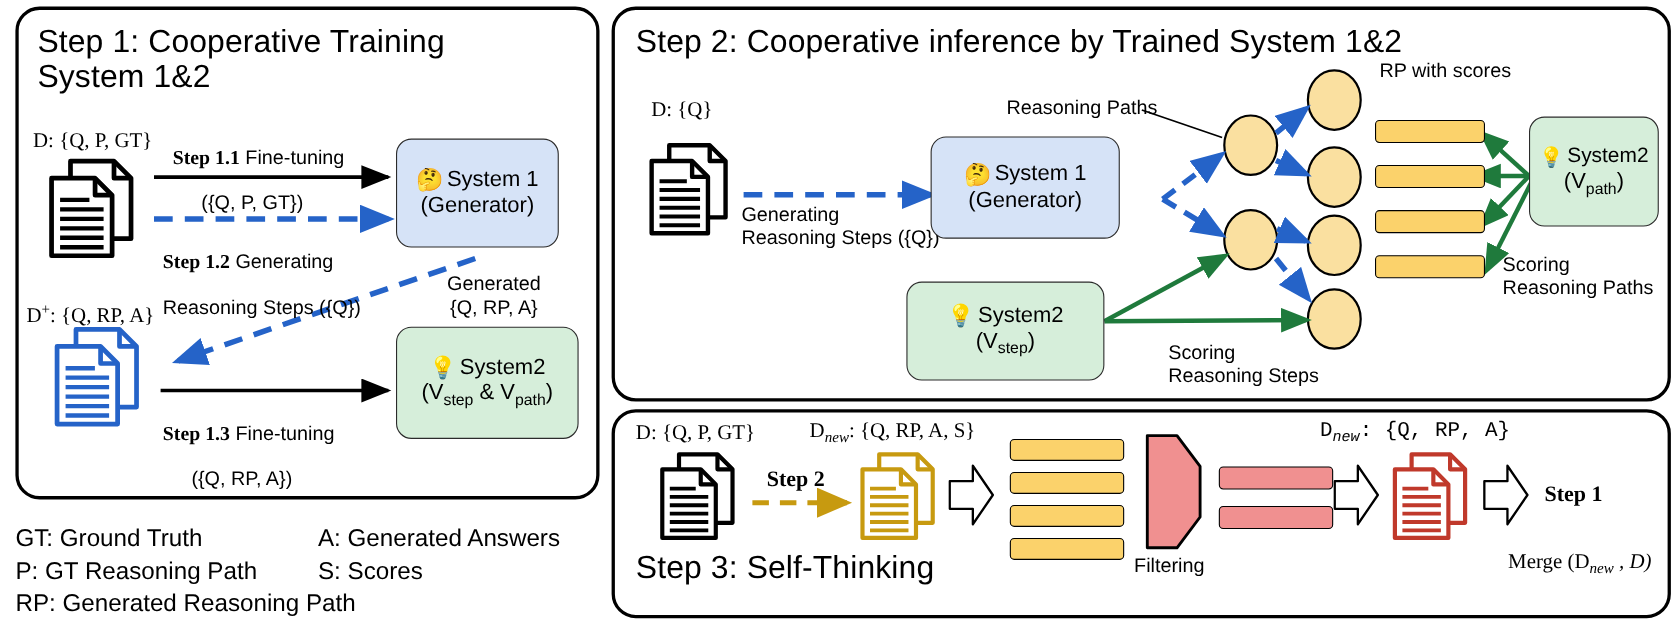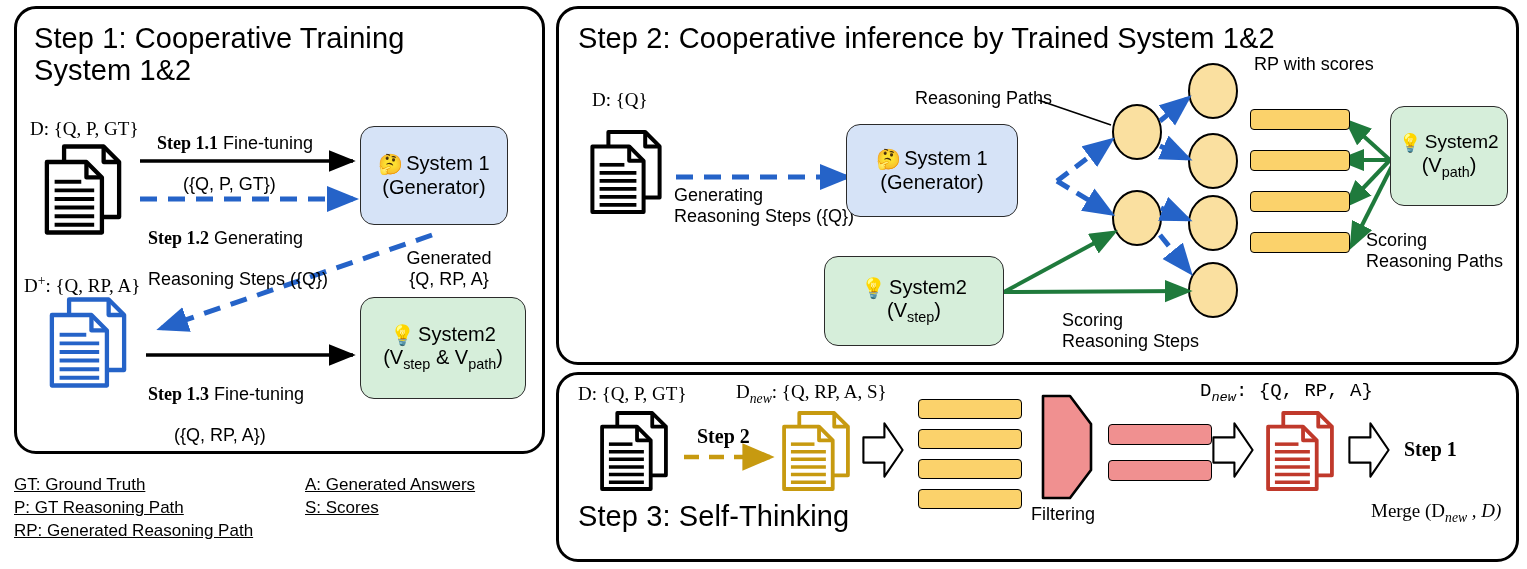--- a/index.html
+++ b/index.html
@@ -39,21 +39,21 @@
   .mrow{display:flex;align-items:center;gap:3px;white-space:nowrap;}
   .emoji{font-size:20px;line-height:1;}
 
   svg.layer{position:absolute;left:0;top:0;width:1527px;height:569px;pointer-events:none;}
 
   
   .bar{position:absolute;border:1.6px solid #000;border-radius:4px;box-sizing:border-box;}
   .bar-y{background:#FBD26B;}
   .bar-r{background:#F09090;}
 
-  .legend{position:absolute;font-size:17px;line-height:1.35;white-space:pre-line;text-decoration:underline;}
+  .legend{position:absolute;font-size:22px;line-height:1.35;white-space:pre-line;}
 </style>
 </head>
 <body>
 
 <div class="panel" id="panel-step1"></div>
 <div class="panel" id="panel-step2"></div>
 <div class="panel" id="panel-step3"></div>
 
 <div class="ptitle" id="title-step1">Step 1: Cooperative Training
 System 1&amp;2</div>
@@ -207,21 +207,21 @@
   <div class="mrow">
     <span class="emoji">💡</span>
     <span>System2</span>
   </div>
   <div><span>(V</span><span class="sub">step</span><span> &amp; V</span><span class="sub">path</span><span>)</span></div>
 </div>
 
 <div class="legend" style="left:14px;top:474px;">GT: Ground Truth
 P: GT Reasoning Path
 RP: Generated Reasoning Path</div>
-<div class="legend" style="left:289px;top:474px;margin-left:16px;">A: Generated Answers
+<div class="legend" style="left:289px;top:474px;">A: Generated Answers
 S: Scores</div>
 
 <div class="lbl serifD" style="left:592px;top:89px;font-size:19px;">D: {Q}</div>
 <div class="lbl" style="left:674px;top:185px;">Generating
 Reasoning Steps ({Q})</div>
 
 <div class="modelbox sys1" style="left:846px;top:124px;width:172px;height:93px;">
   <div class="mrow">
     <span class="emoji">🤔</span>
     <span>System 1</span>

